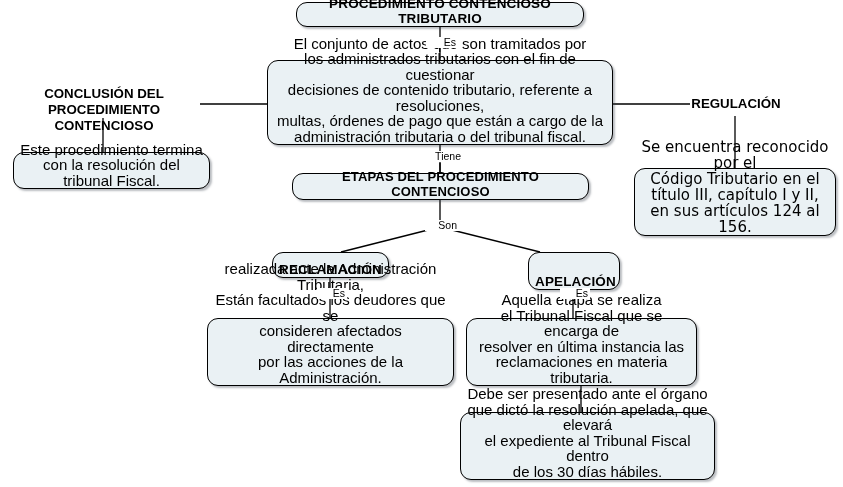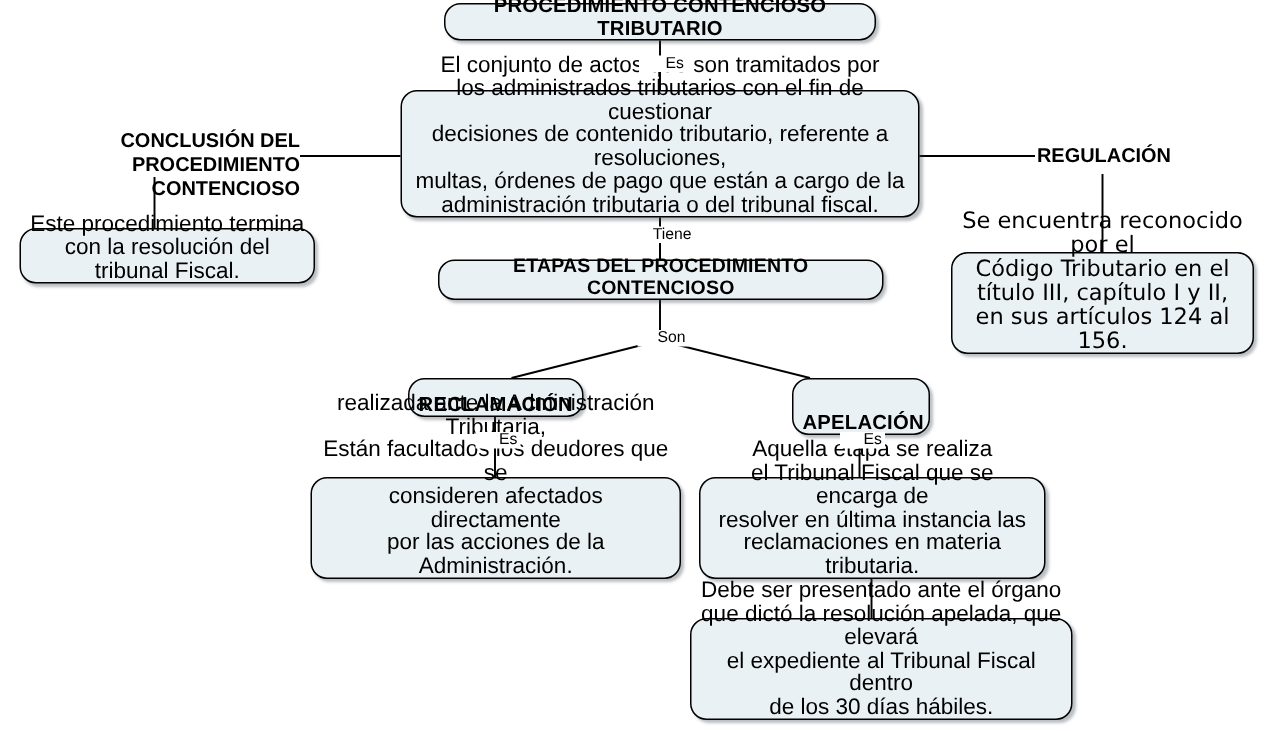--- a/index.html
+++ b/index.html
@@ -124,21 +124,21 @@
   <div class="link-label" style="left:426px; top:37px; width:28px;">Es</div>
 
   <div class="node desc" style="left:267px; top:60px; width:346px; height:85px; white-space:pre-line;">
     <div class="node-inner">El conjunto de actos que son tramitados por
 los administrados tributarios con el fin de cuestionar
 decisiones de contenido tributario, referente a resoluciones,
 multas, órdenes de pago que están a cargo de la
 administración tributaria o del tribunal fiscal.</div>
   </div>
 
-  <div class="plain-label" style="left:8px; top:86px; width:192px; white-space:pre-line;text-align:right;">CONCLUSIÓN DEL
+  <div class="plain-label" style="left:8px; top:86px; width:192px; white-space:pre-line;">CONCLUSIÓN DEL
 PROCEDIMIENTO CONTENCIOSO</div>
 
   <div class="node desc" style="left:13px; top:152px; width:197px; height:37px; white-space:pre-line;">
     <div class="node-inner">Este procedimiento termina
 con la resolución del tribunal Fiscal.</div>
   </div>
 
   <div class="plain-label" style="left:686px; top:96px; width:100px;text-align:center;">REGULACIÓN</div>
 
   <div class="node desc alt" style="left:634px; top:168px; width:202px; height:68px; white-space:pre-line;">

